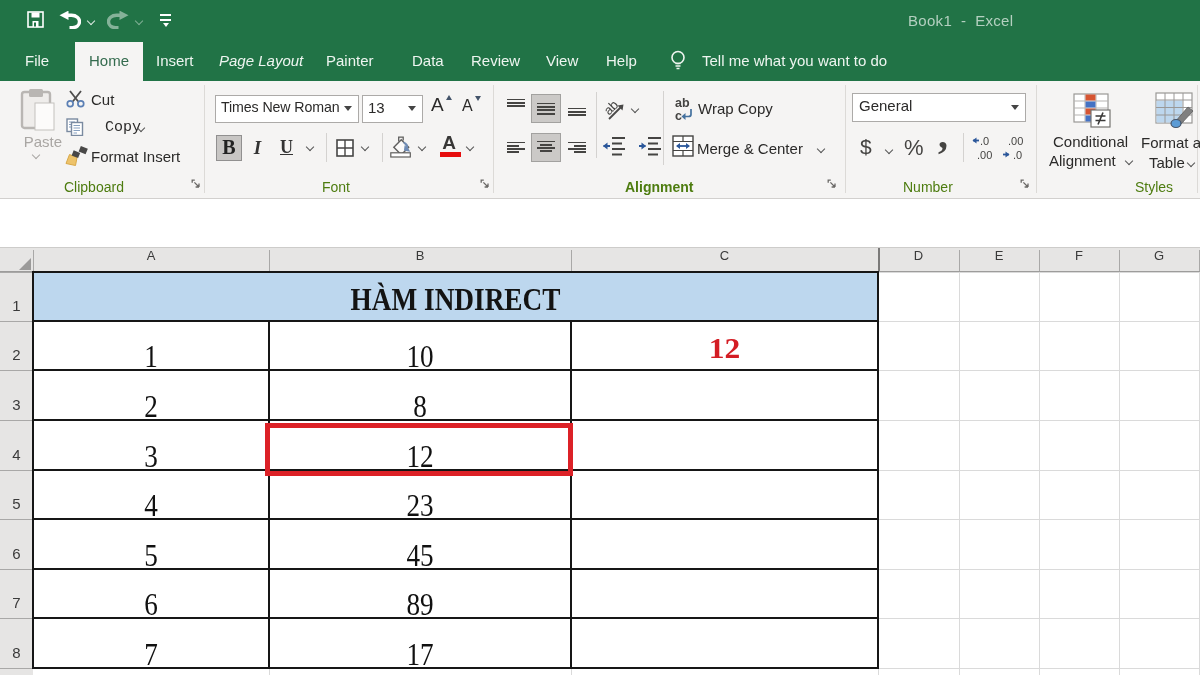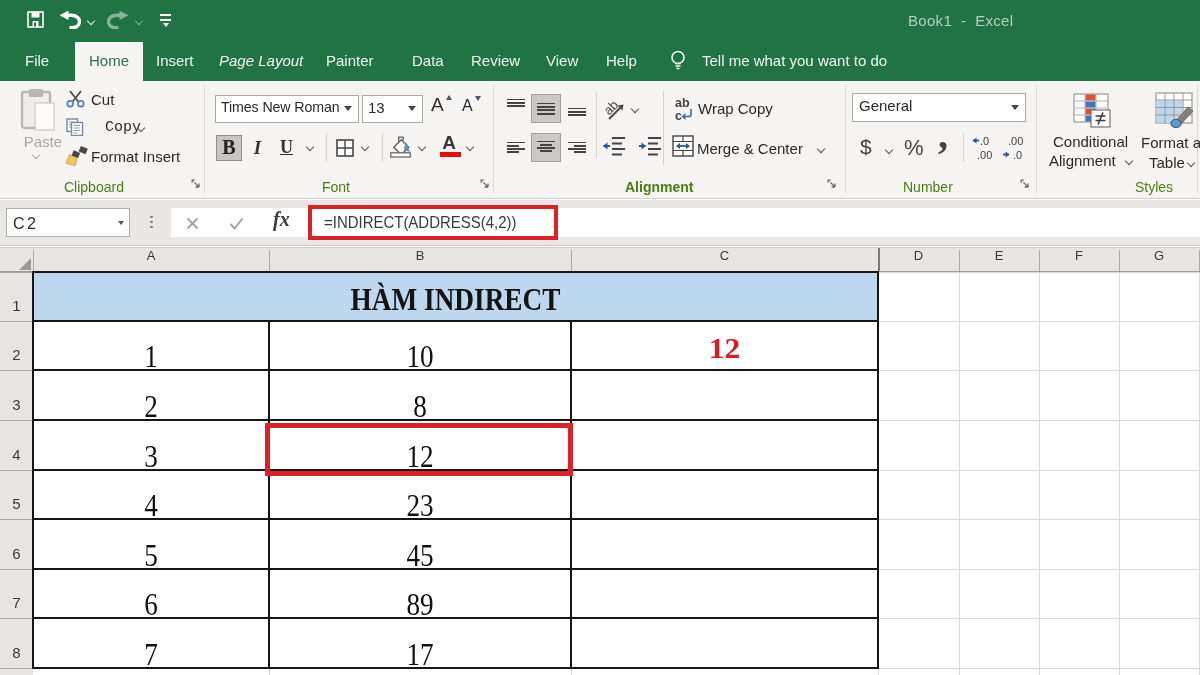--- a/index.html
+++ b/index.html
@@ -279,37 +279,20 @@
     <div class="rtxt" style="left:1141px;top:53px;">Format as</div>
     <div class="rtxt" style="left:1149px;top:73px;">Table</div>
     <div class="chev" style="left:1188px;top:79px;"></div>
     <div class="glabel" style="left:64px;">Clipboard</div>
     <div class="glabel" style="left:322px;">Font</div>
     <div class="glabel" style="left:625px;font-weight:bold;">Alignment</div>
     <div class="glabel" style="left:903px;">Number</div>
     <div class="glabel" style="left:1135px;">Styles</div>
   </div>
 
-  <div id="fbar">
-    <div id="namebox"></div>
-    <div id="ffield"></div>
-    <div id="redbox"></div>
-    <div style="position:absolute;left:13px;top:8.8px;height:30px;line-height:30px;font-size:16px;letter-spacing:2.5px;color:#2b2a29;">C2</div>
-    <div style="position:absolute;left:117.5px;top:20.8px;width:0;height:0;border-left:3.2px solid transparent;border-right:3.2px solid transparent;border-top:4.8px solid #555;"></div>
-    <div style="position:absolute;left:150px;top:15.5px;width:2.6px;height:2.6px;background:#7e7c7a;border-radius:50%;box-shadow:0 5px 0 #7e7c7a,0 10px 0 #7e7c7a;"></div>
-    <svg style="position:absolute;left:186px;top:216px;margin-top:-200px;" width="0" height="0"></svg>
-    <svg style="position:absolute;left:186px;top:17px;" width="13" height="13" viewBox="0 0 13 13">
-        <path d="M1.5 1.5 L11.5 11.5 M11.5 1.5 L1.5 11.5" stroke="#a3a2a0" stroke-width="1.8" fill="none"></path>
-      </svg>
-    <svg style="position:absolute;left:229px;top:17px;" width="15" height="13" viewBox="0 0 15 13">
-        <path d="M1.5 7 L5.5 11.5 L13.5 1.5" stroke="#a3a2a0" stroke-width="1.9" fill="none"></path>
-      </svg>
-    <div style="position:absolute;left:273px;top:8px;font-family:'Liberation Serif',serif;font-style:italic;font-weight:bold;font-size:20px;color:#3c3b3a;">fx</div>
-    <div style="position:absolute;left:323.6px;top:8.3px;height:30px;line-height:30px;font-size:17px;color:#3b3a39;z-index:4;transform:scaleX(.88);transform-origin:0 0;white-space:nowrap;">=INDIRECT(ADDRESS(4,2))</div>
-  </div>
 
   <div id="grid">
     <div class="abs" style="left:0;top:1px;width:1200px;height:25px;background:#e6e5e4;border-top:1px solid #cdccca;"></div>
     <div class="abs" style="left:0;top:25px;width:1200px;height:1px;background:#9d9c9b;"></div>
     <div class="abs" style="left:0;top:26px;width:33px;height:403px;background:#e6e5e4;"></div>
     <div class="abs" style="left:19px;top:12px;width:0;height:0;border-left:12px solid transparent;border-bottom:12px solid #9b9a99;"></div>
     <div class="abs" style="left:33px;top:4px;width:1px;height:21px;background:#a9a8a7;"></div>
     <div class="abs" style="left:269px;top:4px;width:1px;height:21px;background:#a9a8a7;"></div>
     <div class="abs" style="left:571px;top:4px;width:1px;height:21px;background:#a9a8a7;"></div>
     <div class="abs" style="left:878px;top:2px;width:1.5px;height:23px;background:#7b7a79;"></div>

